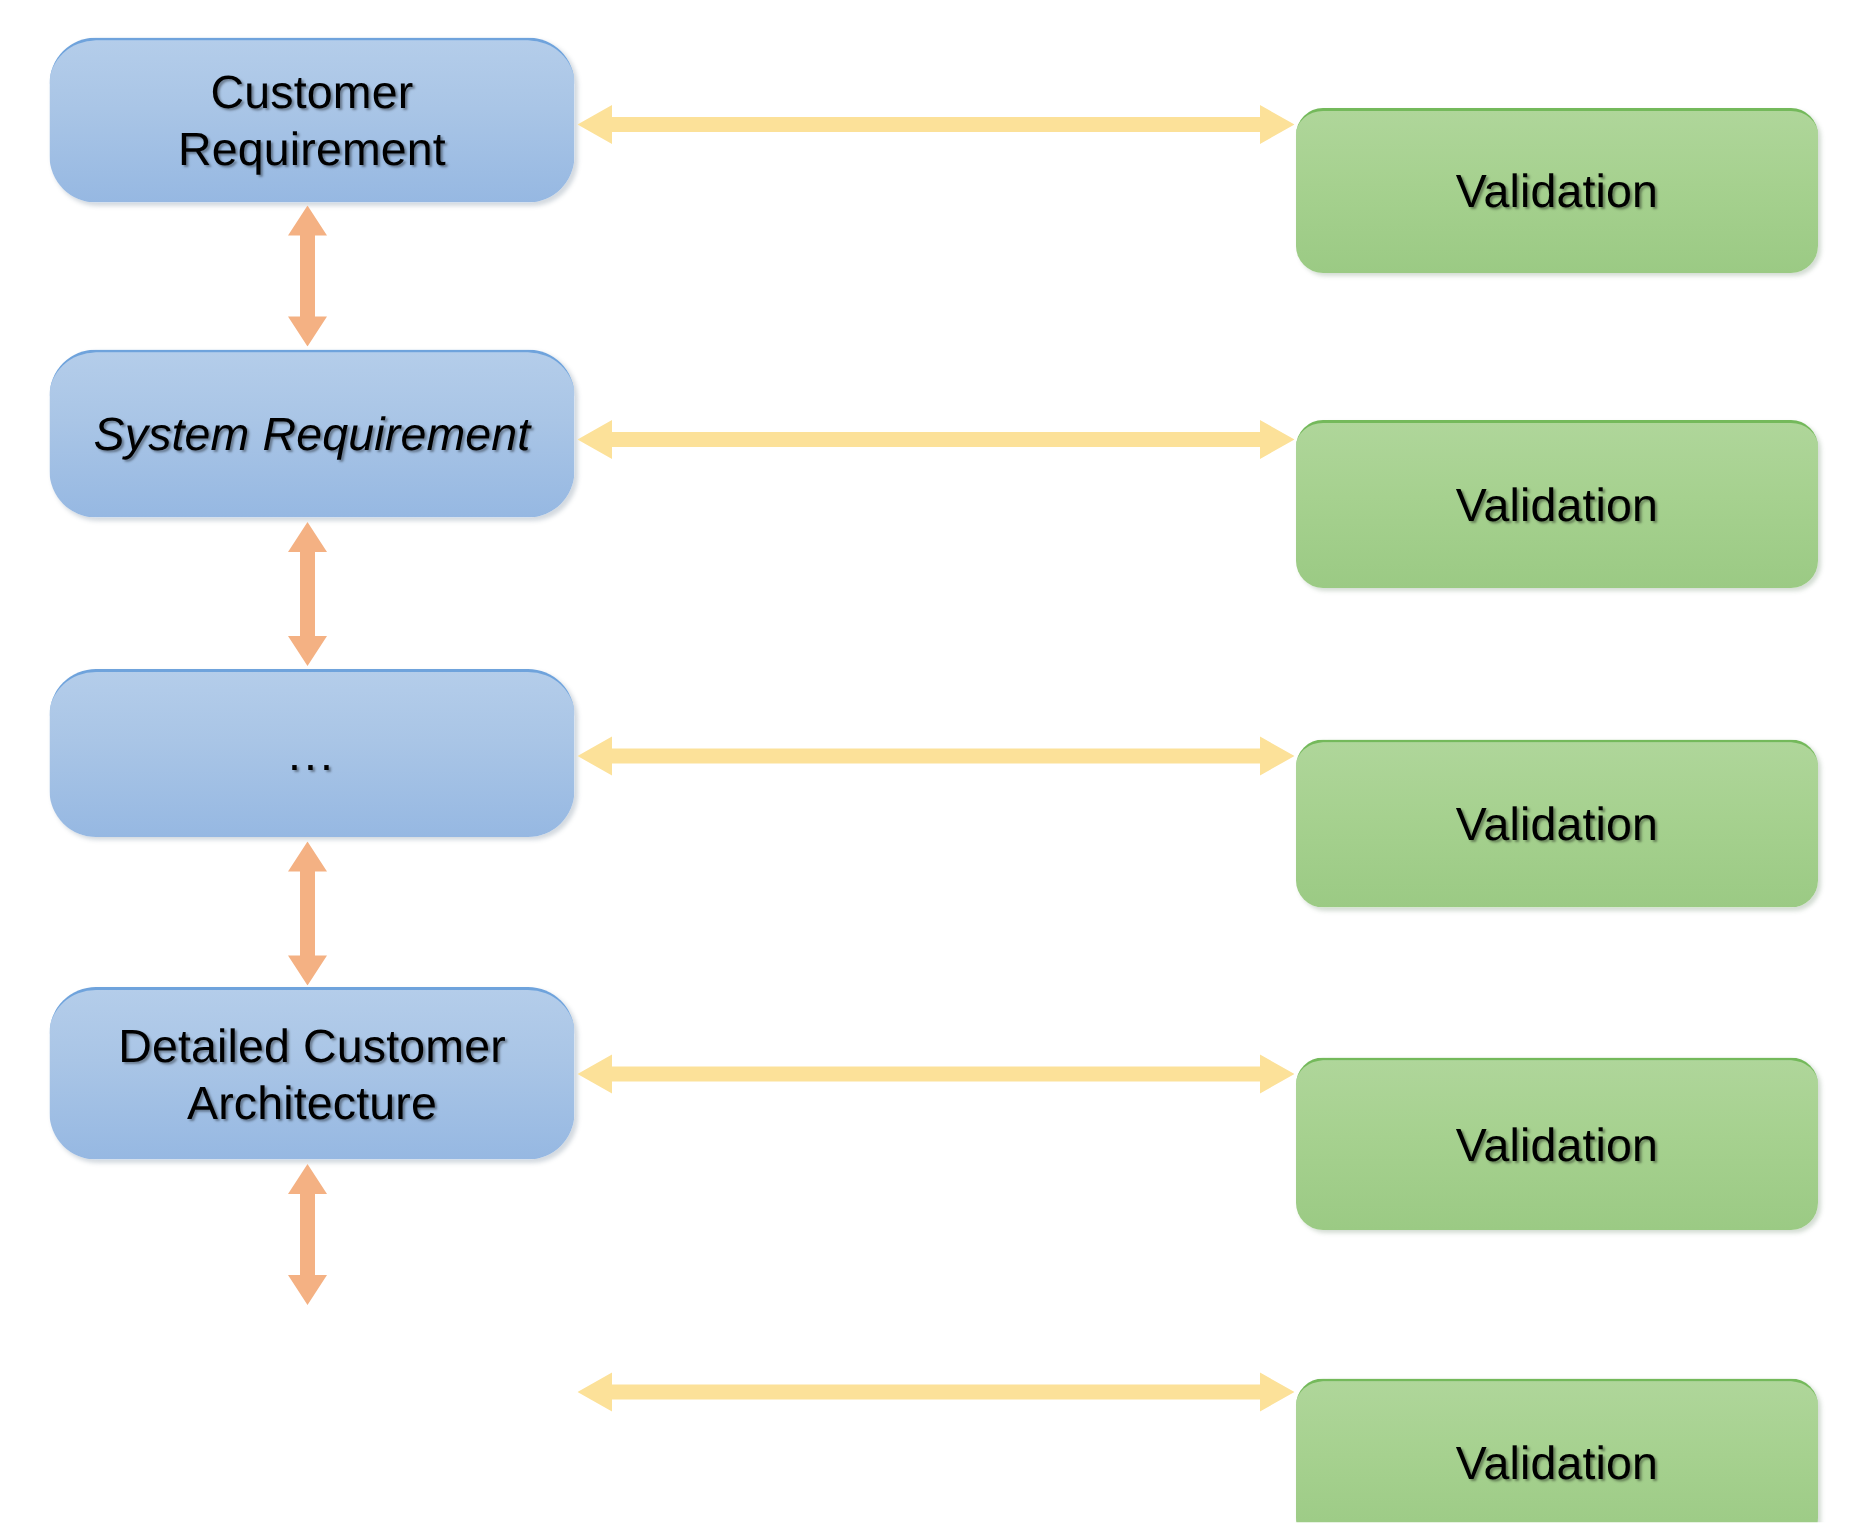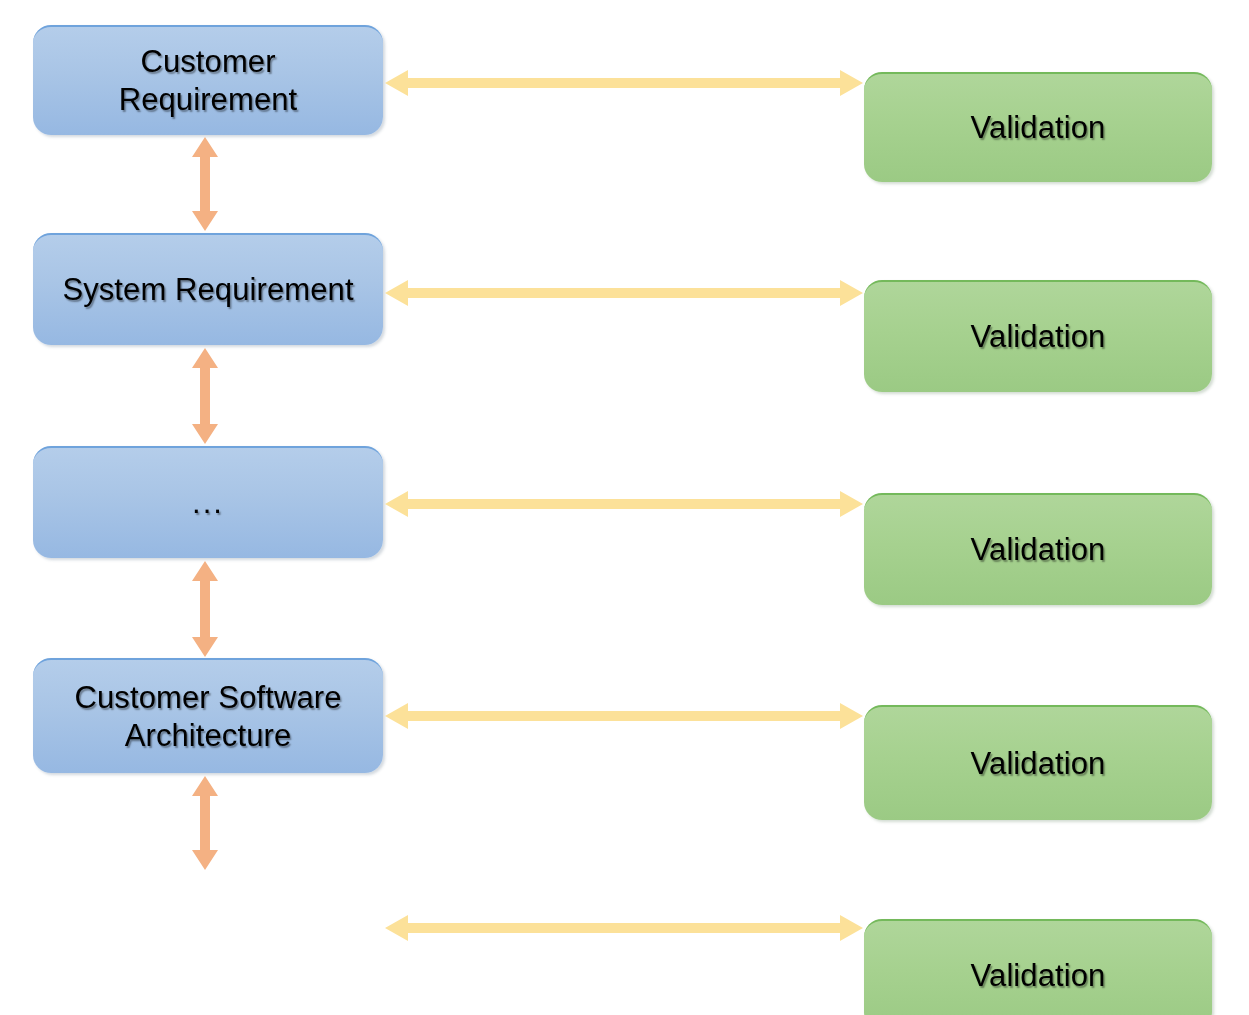--- a/index.html
+++ b/index.html
@@ -37,20 +37,21 @@
     text-shadow: 1.5px 1.5px 1.6px rgba(0, 0, 0, 0.38);
     user-select: none;
   }
 
   .node-left {
     left: 33px;
     width: 350px;
     background: linear-gradient(to bottom, #B4CDEA 0%, #A9C5E6 42%, #96B8E2 100%);
     border-top: 2px solid #6FA3DC;
     box-shadow: 2px 2px 3px rgba(110, 130, 150, 0.30);
+    border-radius: 31px;
   }
 
   .node-right {
     left: 864px;
     width: 348px;
     background: linear-gradient(to bottom, #AFD69A 0%, #A6D18F 45%, #9BCA84 100%);
     border-top: 2px solid #74B95B;
     box-shadow: 2px 2px 3px rgba(110, 140, 110, 0.30);
     margin-top: 47px;
   }
@@ -99,21 +100,21 @@
     <span>Validation</span>
   </div>
 
   <div class="v-arrow" style="top:137px; height:94px;">
     <svg viewBox="0 0 30 94" preserveAspectRatio="none">
       <polygon points="15,0 28,20 20,20 20,74 28,74 15,94 2,74 10,74 10,20 2,20" fill="#F4B183"></polygon>
     </svg>
   </div>
 
   <div class="node node-left" style="top:233px; height:112px;">
-    <span style="white-space:pre-line;">System Requirement</span>
+    <span style="white-space:pre-line;font-style:italic;">System Requirement</span>
   </div>
 
   <div class="h-arrow" style="top:278px;">
     <svg viewBox="0 0 478 30" preserveAspectRatio="none">
       <polygon points="0,15 23,2 23,10 455,10 455,2 478,15 455,28 455,20 23,20 23,28" fill="#FCE199"></polygon>
     </svg>
   </div>
 
   <div class="node node-right" style="top:233px; height:112px;">
     <span>Validation</span>
@@ -139,21 +140,21 @@
     <span>Validation</span>
   </div>
 
   <div class="v-arrow" style="top:561px; height:96px;">
     <svg viewBox="0 0 30 96" preserveAspectRatio="none">
       <polygon points="15,0 28,20 20,20 20,76 28,76 15,96 2,76 10,76 10,20 2,20" fill="#F4B183"></polygon>
     </svg>
   </div>
 
   <div class="node node-left" style="top:658px; height:115px;">
-    <span style="white-space:pre-line;">Customer Software
+    <span style="white-space:pre-line;">Detailed Customer
 Architecture</span>
   </div>
 
   <div class="h-arrow" style="top:701px;">
     <svg viewBox="0 0 478 30" preserveAspectRatio="none">
       <polygon points="0,15 23,2 23,10 455,10 455,2 478,15 455,28 455,20 23,20 23,28" fill="#FCE199"></polygon>
     </svg>
   </div>
 
   <div class="node node-right" style="top:658px; height:115px;">

